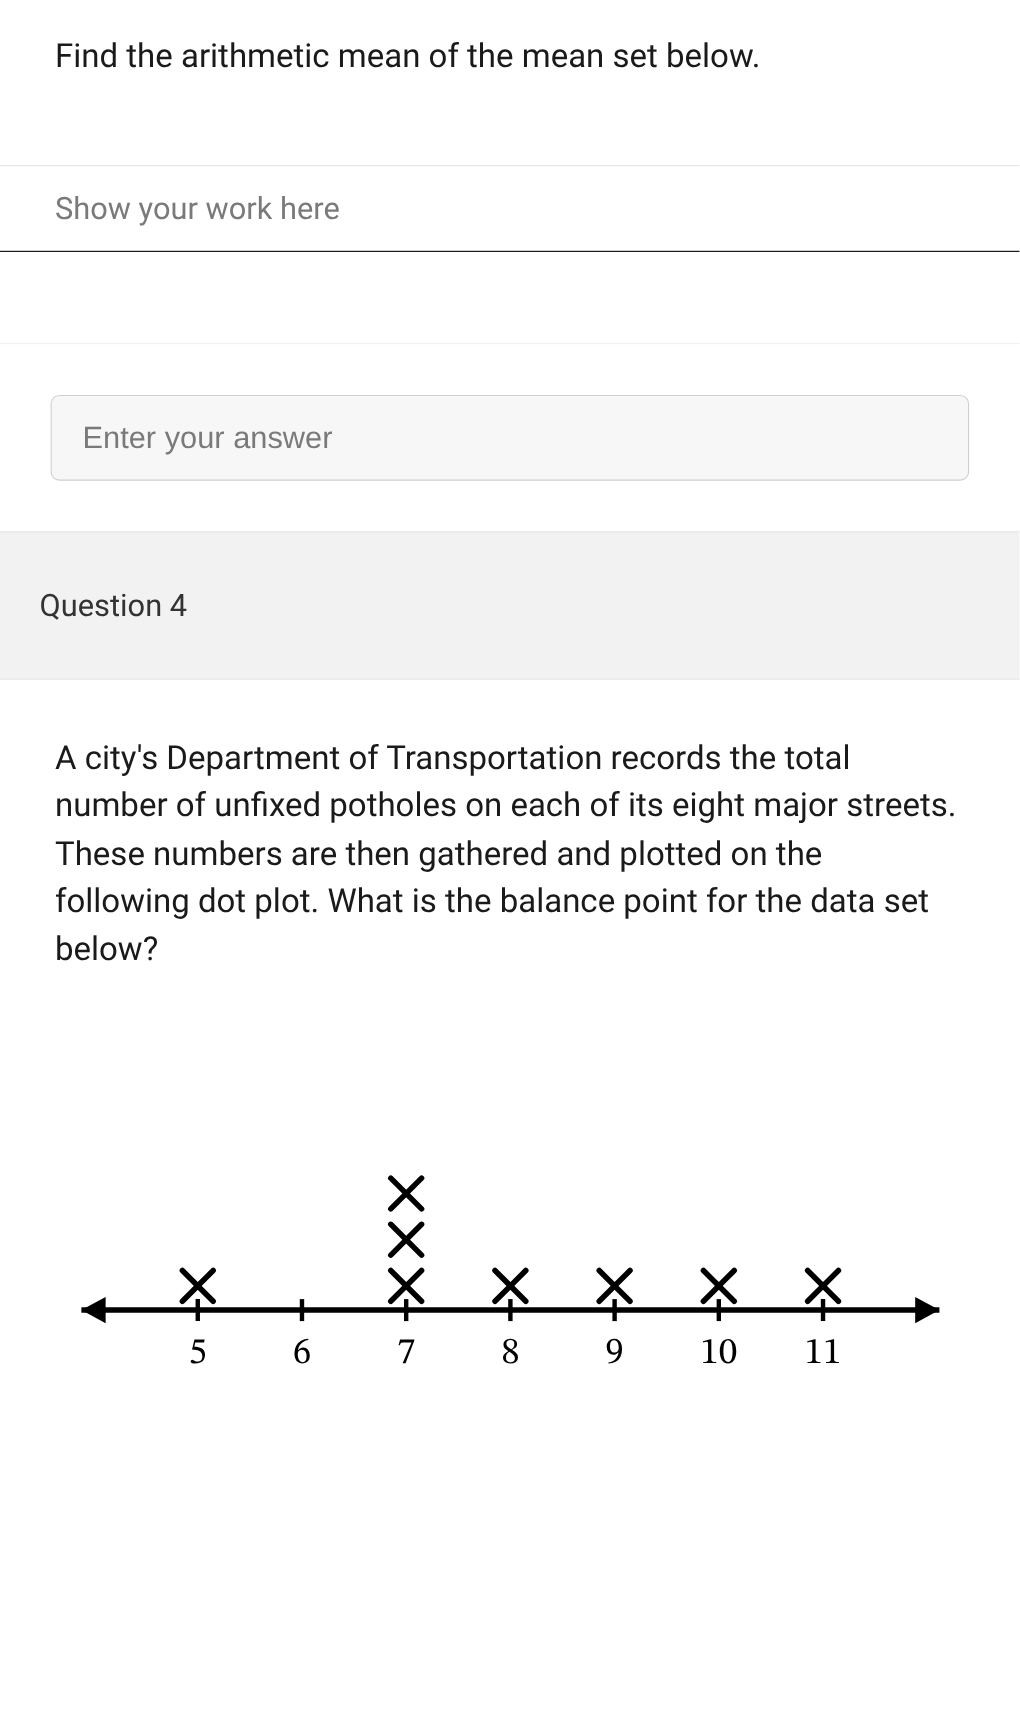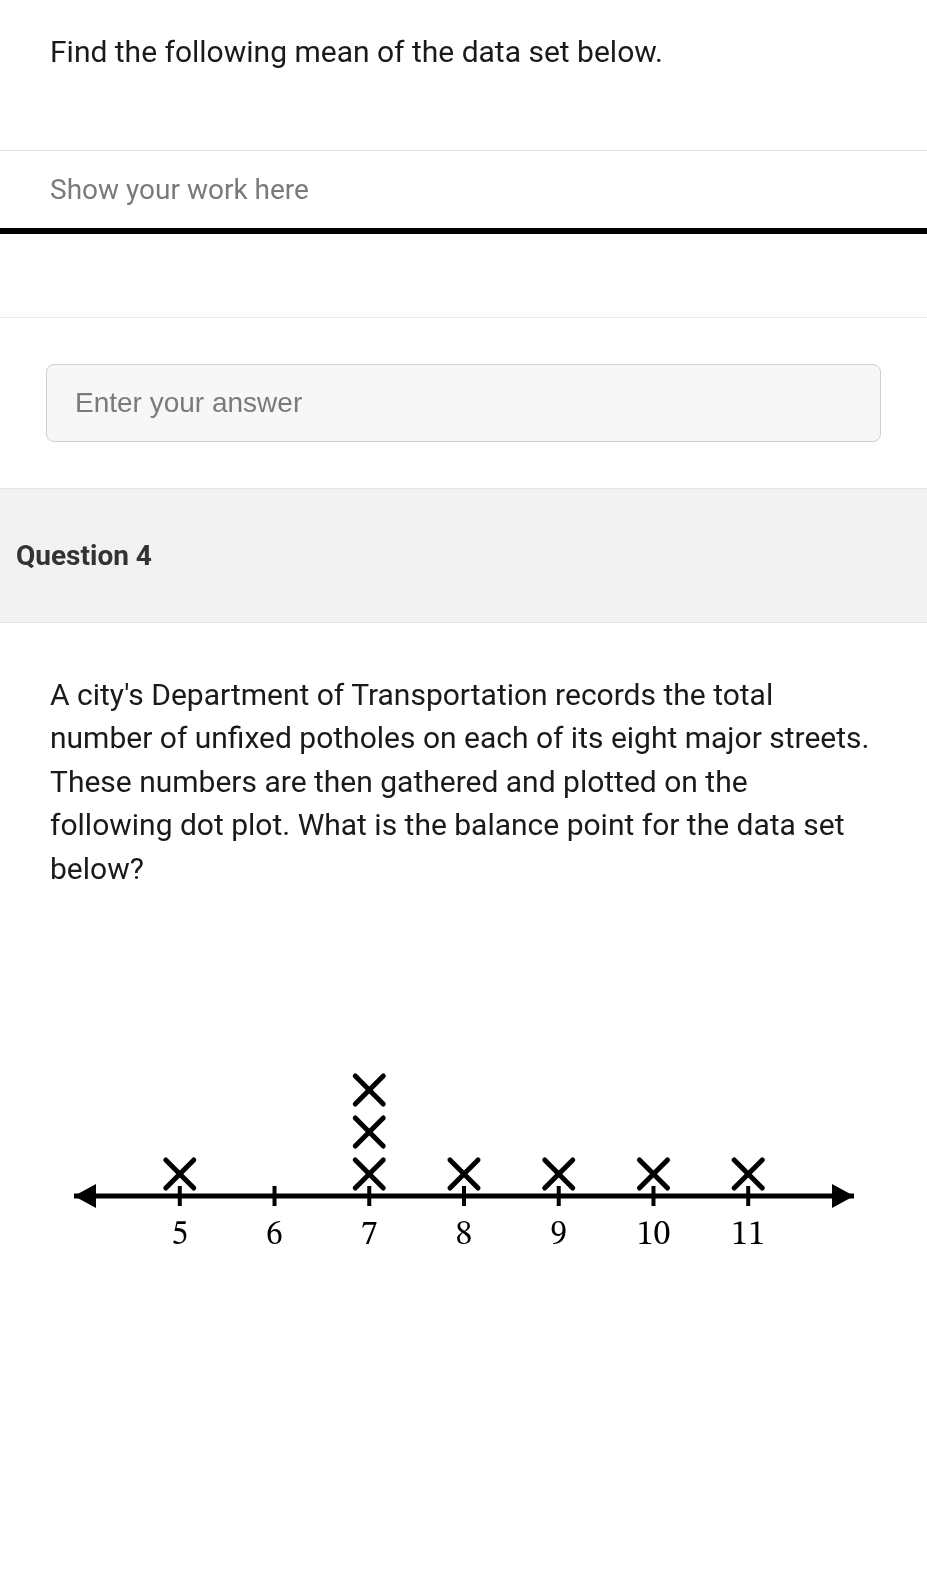--- a/index.html
+++ b/index.html
@@ -21,21 +21,21 @@
   }
   .math-data {
     font-family: "Cambria Math", "STIX Two Math", "Latin Modern Math", Georgia, serif;
     font-size: 44px;
     font-weight: 400;
     letter-spacing: 0.5px;
     color: #111;
   }
   .work-area {
     border-top: 1px solid #e5e5e5;
-    border-bottom: 6px solid #000000;
+    border-bottom: 1px solid #000000;
     padding: 22px 50px;
     background: #fff;
   }
   .work-placeholder {
     font-size: 28px;
     color: #7a7a7a;
   }
   .spacer {
     height: 84px;
     border-bottom: 1px solid #ececec;
@@ -54,22 +54,21 @@
     color: #1a1a1a;
     padding: 0 28px;
   }
   .answer-input::placeholder {
     color: #7a7a7a;
   }
   .question-header {
     background: #f2f2f2;
     border-top: 1px solid #e5e5e5;
     border-bottom: 1px solid #e5e5e5;
-    padding: 50px 16px;
-    font-weight: bold;
+    padding: 50px 36px;
   }
   .question-header-text {
     font-size: 28px;
     color: #333;
   }
   .chart-wrap {
     padding: 30px 40px 40px 40px;
     text-align: center;
   }
   .chart-svg {
@@ -83,21 +82,21 @@
     margin-top: 4px;
   }
   .p2 {
     padding-top: 50px;
   }
 </style>
 </head>
 <body>
 
 <div class="q-body">
-  <p class="prompt">Find the following mean of the data set below.</p>
+  <p class="prompt">Find the arithmetic mean of the mean set below.</p>
 </div>
 
 <div class="work-area">
   <span class="work-placeholder">Show your work here</span>
 </div>
 
 <div class="spacer"></div>
 
 <div class="answer-wrap">
   <input type="text" class="answer-input" placeholder="Enter your answer" style="">

